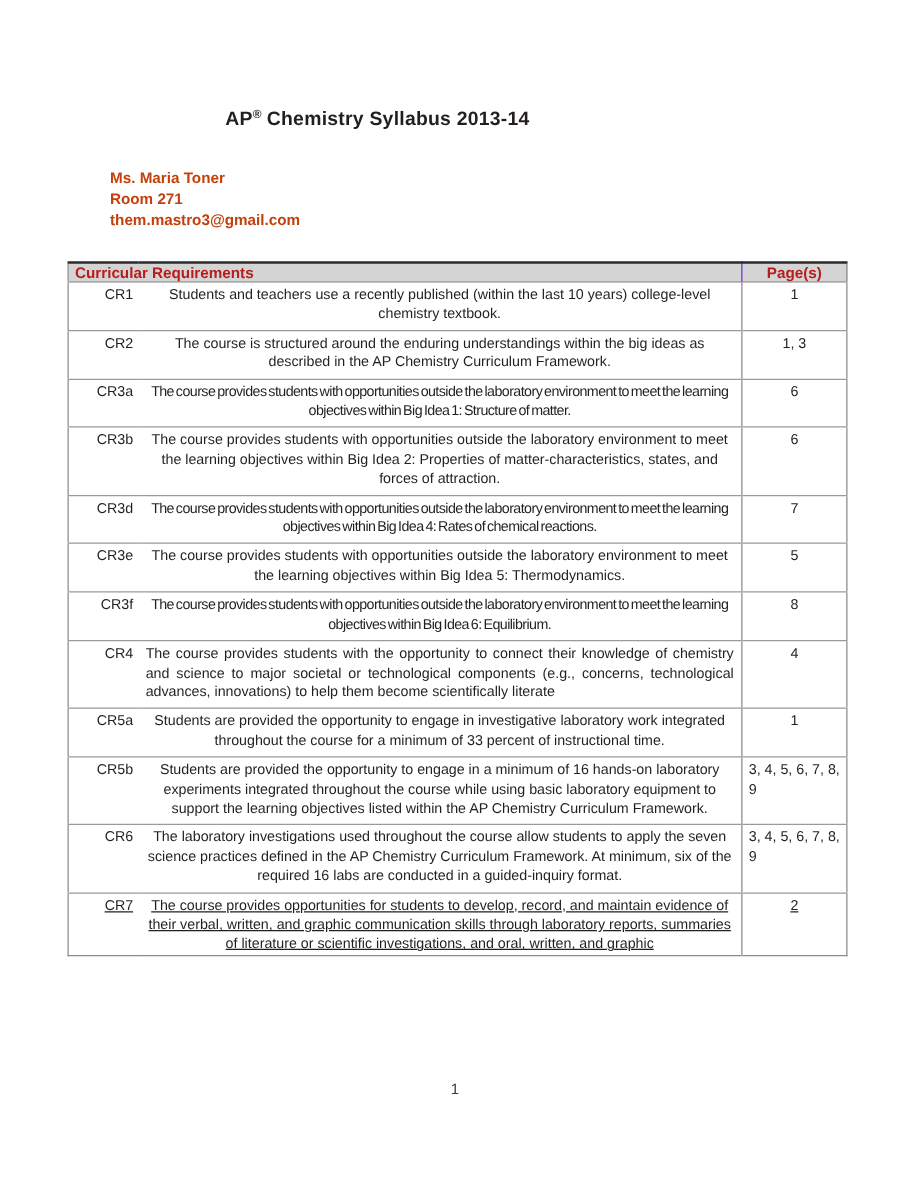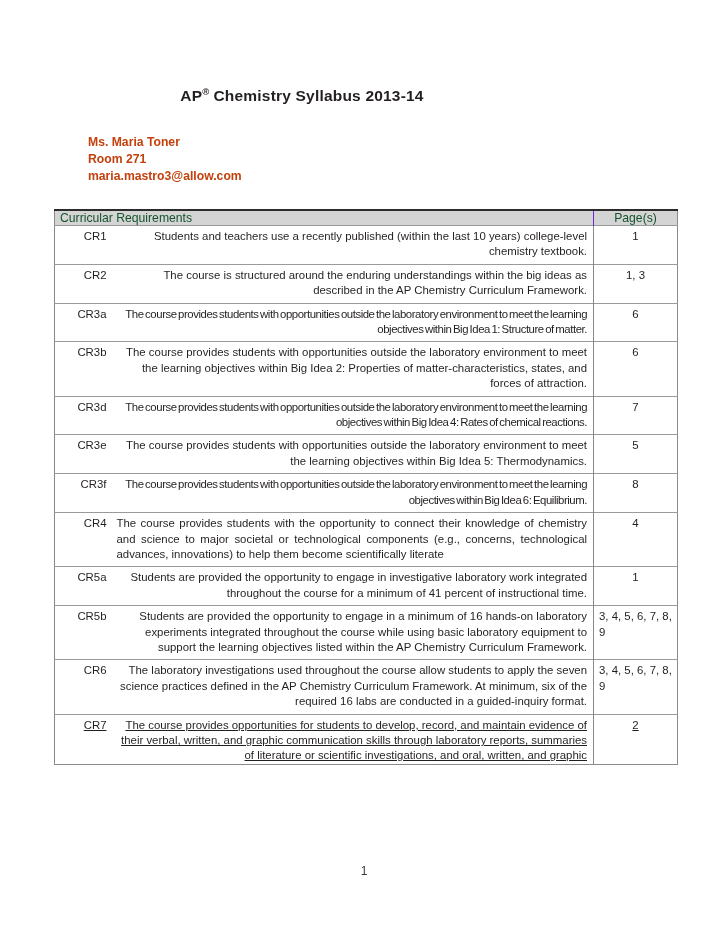--- a/index.html
+++ b/index.html
@@ -74,22 +74,22 @@
     border-top: 1px solid #9a9a9a;
     vertical-align: top;
     padding: 0;
   }
 
   
   thead th {
     background: #d4d4d4;
     border-top: none;
     font-size: 12.2px;
-    font-weight: normal;
-    color: #14532d;
+    font-weight: bold;
+    color: #b91c1c;
     padding: 2px 0 3px 0;
     line-height: 14px;
   }
   th.h-req {
     text-align: left;
     padding-left: 5px;
   }
   th.h-pages {
     text-align: center;
     border-left: 1px solid #6d28d9;
@@ -103,21 +103,21 @@
     padding: 3px 4px 4px 0;
     white-space: nowrap;
     color: #231f20;
     margin-top: 16px;
   }
   td.desc {
     font-size: 11.4px;
     line-height: 15.4px;
     padding: 3px 6px 4px 6px;
     color: #231f20;
-    text-align: right;
+    text-align: center;
   }
   td.pages {
     border-left: 1px solid #8a8a8a;
     font-size: 11.4px;
     line-height: 15.4px;
     text-align: center;
     padding: 3px 4px 4px 4px;
     color: #231f20;
   }
   td.pages.multi {
@@ -158,21 +158,21 @@
 
 <div class="page">
 
   <div class="doc-title">
     <span>AP</span><span class="sup">®</span><span class="gap"></span><span>Chemistry  Syllabus 2013-14</span>
   </div>
 
   <div class="contact">
     <div>Ms. Maria Toner</div>
     <div>Room 271</div>
-    <div>maria.mastro3@allow.com</div>
+    <div>them.mastro3@gmail.com</div>
   </div>
 
   <table class="cr-table">
     <colgroup>
       <col class="c-label">
       <col class="c-desc">
       <col class="c-pages">
     </colgroup>
     <thead>
       <tr>
@@ -216,21 +216,21 @@
           <td class="desc tight">The course provides students with opportunities outside the laboratory environment to meet the   learning objectives within Big Idea 6: Equilibrium.</td>
           <td class="pages">8</td>
         </tr>
         <tr>
           <td class="lbl">CR4</td>
           <td class="desc justify">The course provides students with the opportunity to connect their knowledge of chemistry and   science to major societal or technological components (e.g., concerns, technological advances,  innovations) to help them become scientifically literate</td>
           <td class="pages">4</td>
         </tr>
         <tr>
           <td class="lbl">CR5a</td>
-          <td class="desc">Students are provided the opportunity to engage in investigative laboratory work integrated throughout the course for a minimum of 41 percent of instructional time.</td>
+          <td class="desc">Students are provided the opportunity to engage in investigative laboratory work integrated throughout the course for a minimum of 33 percent of instructional time.</td>
           <td class="pages">1</td>
         </tr>
         <tr>
           <td class="lbl">CR5b</td>
           <td class="desc">Students are provided the opportunity to engage in a minimum of 16 hands-on laboratory experiments   integrated throughout the course while using basic laboratory equipment to support the learning  objectives listed within the AP Chemistry Curriculum Framework.</td>
           <td class="pages multi">3, 4, 5, 6, 7, 8, 9</td>
         </tr>
         <tr>
           <td class="lbl">CR6</td>
           <td class="desc">The laboratory investigations used throughout the course allow students to apply the seven science   practices defined in the AP Chemistry Curriculum Framework. At minimum, six of the required 16 labs  are conducted in a guided-inquiry format.</td>

